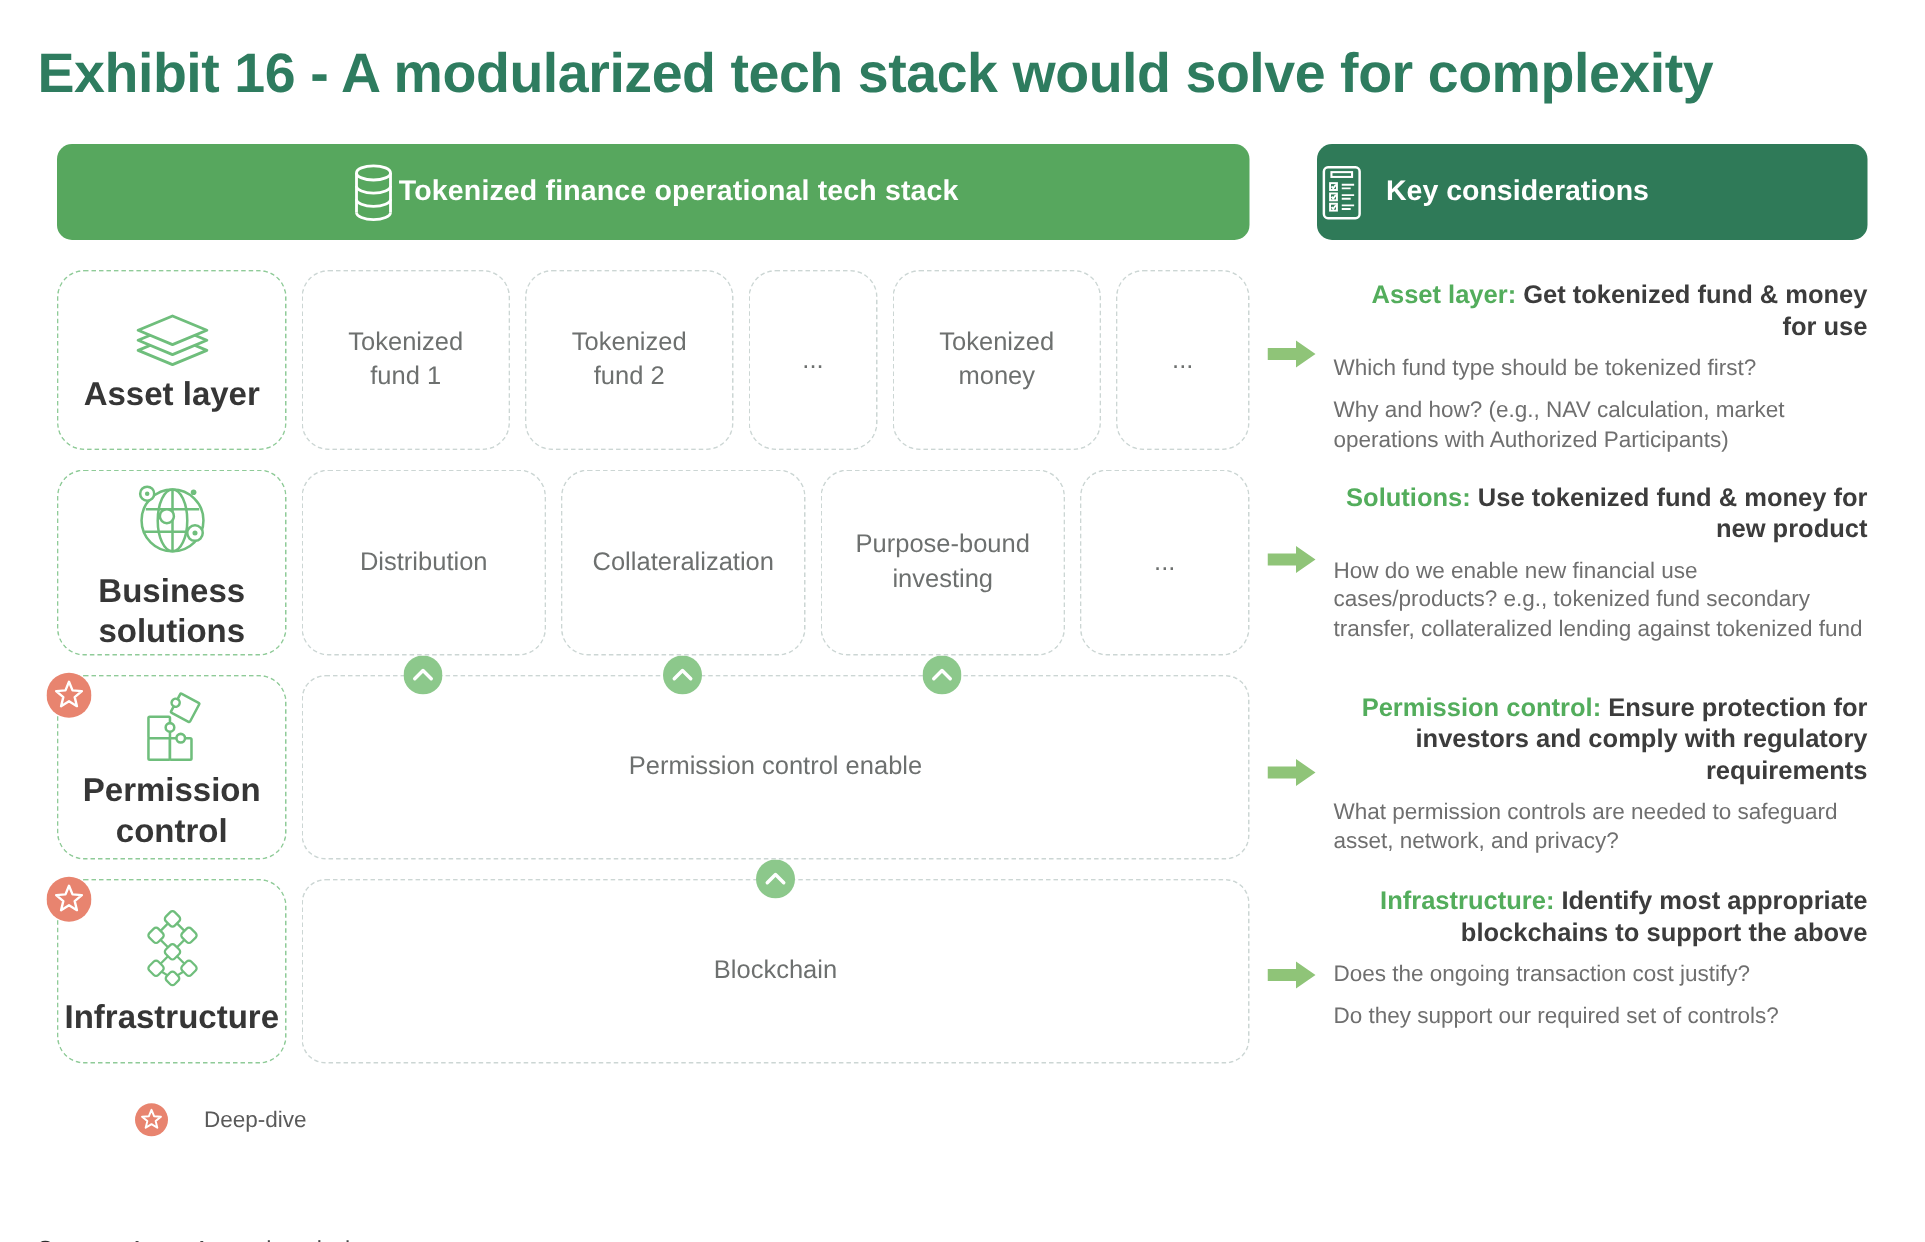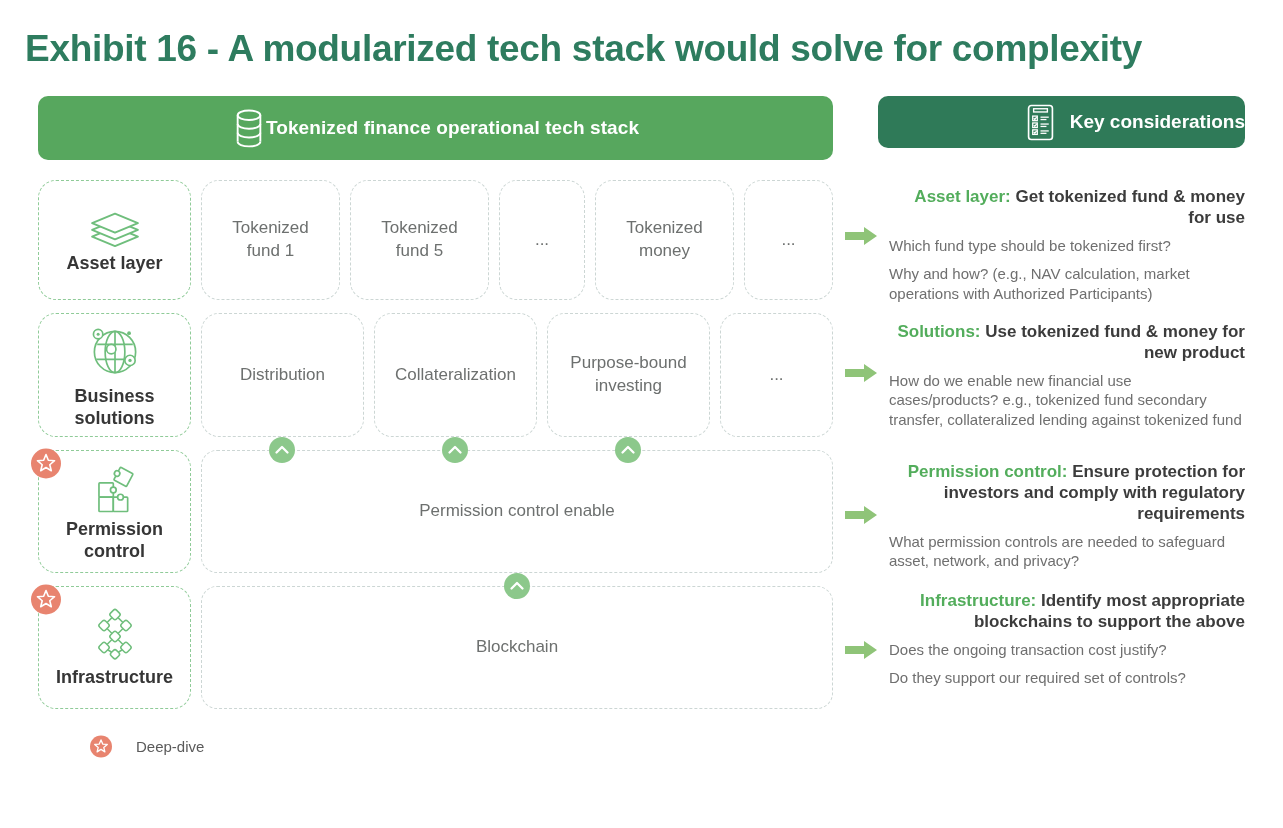--- a/index.html
+++ b/index.html
@@ -17,43 +17,43 @@
   .stack-header .hdr-label{color:#ffffff;font-size:19px;font-weight:700;letter-spacing:0.1px;}
 
   .rows{position:relative;margin-top:20px;}
   .row{display:flex;gap:10px;margin-bottom:13px;}
   .h120{height:120px}.h124{height:124px}.h123{height:123px}
 
   .label-box{width:153px;flex:none;box-sizing:border-box;background:#fff;
              border:1.6px dashed #8fcb98;border-radius:18px;
              display:flex;flex-direction:column;align-items:center;justify-content:center;
              gap:5px;padding:6px 8px;text-align:center;}
-  .label-box .lbl{color:#363636;font-weight:600;font-size:18px;line-height:1.22;}
+  .label-box .lbl{color:#363636;font-weight:600;font-size:22px;line-height:1.22;}
 
   .cbox{box-sizing:border-box;background:#fff;border:1.6px dashed #ccd6d4;border-radius:18px;
         display:flex;align-items:center;justify-content:center;text-align:center;
         color:#6d706f;font-size:17px;line-height:1.35;padding:0 14px;}
   .w139{width:139px;flex:none}.w86{width:86px;flex:none}.w163{width:163px;flex:none}
   .grow{flex:1}
   .wide{flex:1;border-radius:16px;}
 
   .chevron{position:absolute;width:26px;height:26px;z-index:3;}
   .chev-a{left:231px;top:257px}.chev-b{left:404px;top:257px}
   .chev-c{left:577px;top:257px}.chev-d{left:466px;top:393px}
 
   .star-badge{position:absolute;width:30px;height:31px;z-index:4;}
   .star-1{left:-7px;top:268px}.star-2{left:-7px;top:404px}
 
   .legend{display:flex;align-items:center;gap:24px;margin:26px 0 0 52px;}
   .legend .legend-label{font-size:15px;color:#5a5a5a;}
 
   
   .considerations{position:absolute;left:845px;top:96px;width:400px;height:660px;}
-  .cons-header{margin-left:33px;width:367px;height:52px;background:#2f7a58;border-radius:10px;
-               display:flex;align-items:center;justify-content:flex-end;gap:13px;box-sizing:border-box;}
+  .cons-header{margin-left:33px;width:367px;height:64px;background:#2f7a58;border-radius:10px;
+               display:flex;align-items:center;justify-content:flex-start;gap:13px;box-sizing:border-box;}
   .cons-header .hdr-label{color:#ffffff;font-size:19px;font-weight:700;}
 
   .section{position:absolute;left:0;right:0;padding-left:44px;box-sizing:border-box;}
   .sec-1{top:90px}.sec-2{top:225px}.sec-3{top:365px}.sec-4{top:494px}
   .section .arrow{position:absolute;left:0;width:33px;height:20px;}
   .sec-1 .arrow{top:40px}.sec-2 .arrow{top:42px}.sec-3 .arrow{top:44px}.sec-4 .arrow{top:50px}
 
   .sec-heading{font-size:17px;font-weight:600;color:#3c3c3c;line-height:1.24;margin:0 0 8px 0;text-align:right;}
   .sec-heading .term{color:#53ad5c;}
   .section p{font-size:15px;color:#6f6f6f;line-height:1.28;margin:0 0 9px 0;}
@@ -92,21 +92,21 @@
         <span>
           <svg width="58" height="42" viewBox="0 0 60 44" stroke="#6fbe7c" stroke-width="2" fill="#ffffff" stroke-linejoin="round">
             <path d="M30,22 L54,32 L30,42 L6,32 Z"></path>
             <path d="M30,15 L54,25 L30,35 L6,25 Z"></path>
             <path d="M30,8  L54,18 L30,28 L6,18 Z"></path>
           </svg>
         </span>
         <span class="lbl">Asset layer</span>
       </div>
       <div class="cbox w139">Tokenized fund 1</div>
-      <div class="cbox w139">Tokenized fund 5</div>
+      <div class="cbox w139">Tokenized fund 2</div>
       <div class="cbox w86">...</div>
       <div class="cbox w139">Tokenized money</div>
       <div class="cbox w86 grow">...</div>
     </div>
 
     <div class="row h124">
       <div class="label-box">
         <span>
           <svg width="60" height="60" viewBox="0 0 64 64" fill="none" stroke="#6fbe7c" stroke-width="1.8">
             <circle cx="32" cy="33" r="22"></circle>

